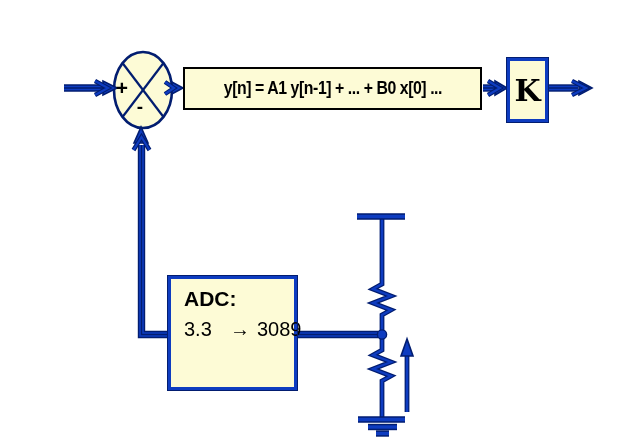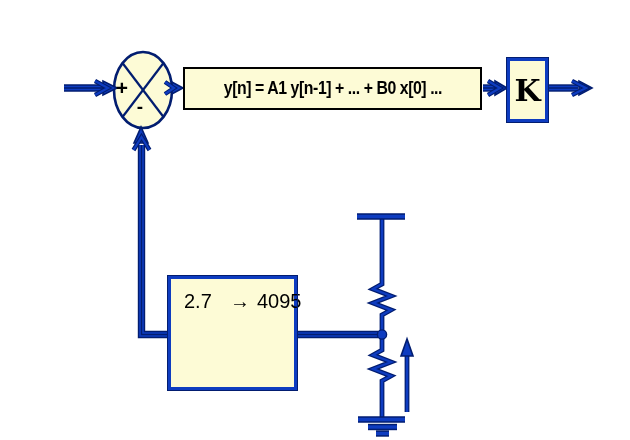--- a/index.html
+++ b/index.html
@@ -153,20 +153,21 @@
 
   <div class="box formula">
     <span>y[n] = A1 y[n-1] + ... + B0 x[0] ...</span>
   </div>
 
   <div class="box gain">
     <span>K</span>
   </div>
 
   <div class="box adc">
+    <div class="adc-title">ADC:</div>
     <div class="adc-row">
-      <span class="an">2.7</span><span class="ar">→</span><span>4095</span>
+      <span class="an">3.3</span><span class="ar">→</span><span>3089</span>
     </div>
   </div>
 
   <div class="sign plus">+</div>
   <div class="sign minus">-</div>
 </div>
 
 </body></html>

